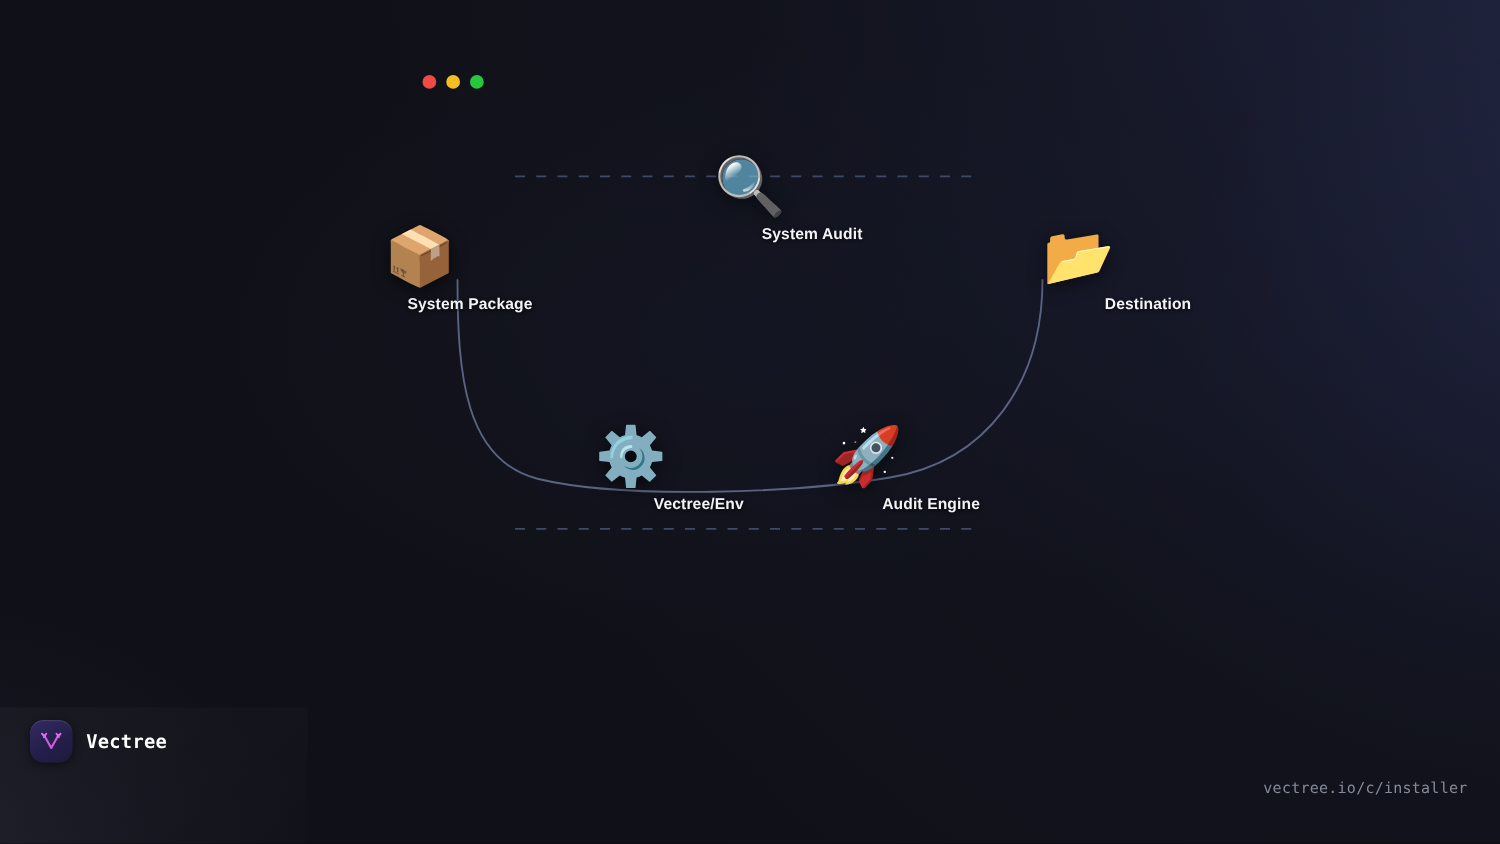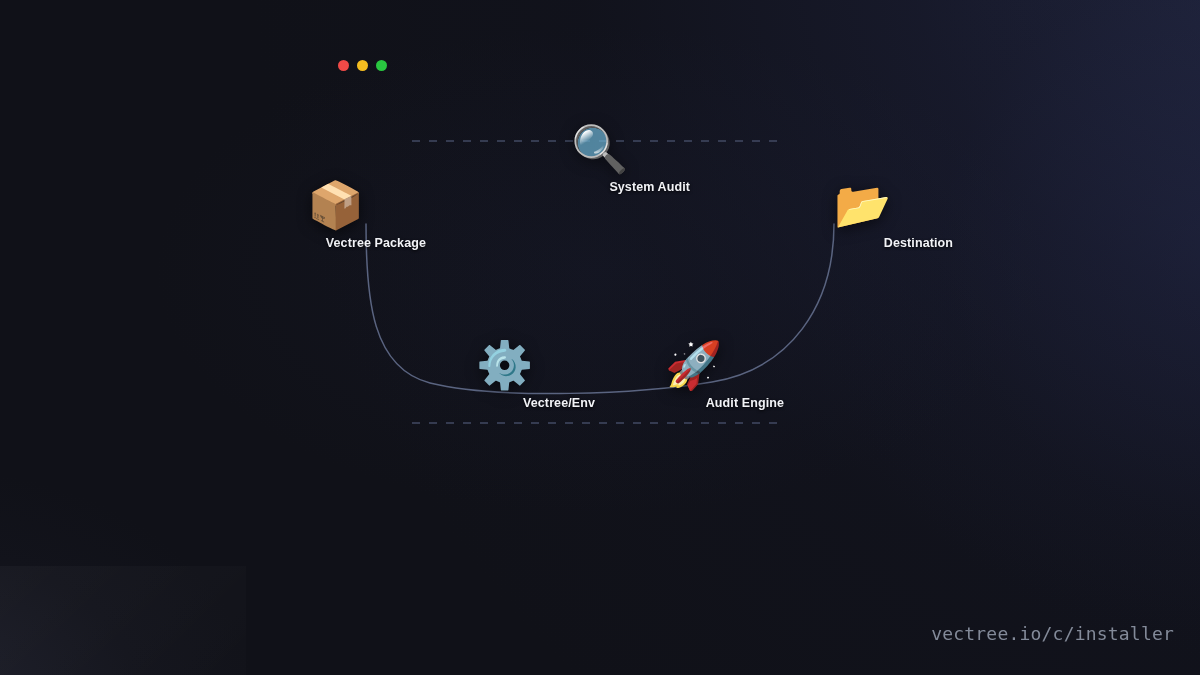--- a/index.html
+++ b/index.html
@@ -146,21 +146,21 @@
     font-weight: bold;
     color: #ffffff;
     letter-spacing: 0.6px;
     line-height: 46px;
   }
   .url {
     position: absolute;
     right: 26px;
     top: 623px;
     font-family: "DejaVu Sans Mono", "Liberation Mono", monospace;
-    font-size: 18px;
+    font-size: 12px;
     color: #838a99;
     letter-spacing: 0.2px;
   }
 </style>
 </head>
 <body>
 
 <div id="stage">
 
   <div class="bg-layer glow-center"></div>
@@ -183,21 +183,21 @@
       <line id="rail-1" stroke="#414a63" stroke-width="1.4" stroke-dasharray="8 9" stroke-linecap="butt" x1="412" x2="786" y1="423" y2="423"></line>
 
       <path id="edge-u" d="M 366 224
                C 366 300, 372 368, 430 383
                C 500 400, 640 394, 712 382
                C 790 369, 834 306, 834 224" fill="none" stroke="#5a6480" stroke-width="1.5" stroke-linecap="round"></path>
     </svg>
 
     <div class="node" id="node-0" style="left: 336px; top: 177px;">
       <span class="glyph">📦</span>
-      <span class="nlabel">Vectree Package</span>
+      <span class="nlabel">System Package</span>
     </div>
 
     <div class="node" id="node-1" style="left: 600px; top: 121px;">
       <span class="glyph">🔍</span>
       <span class="nlabel">System Audit</span>
     </div>
 
     <div class="node" id="node-2" style="left: 863px; top: 177px;">
       <span class="glyph">📂</span>
       <span class="nlabel">Destination</span>
@@ -208,16 +208,26 @@
       <span class="nlabel">Vectree/Env</span>
     </div>
 
     <div class="node" id="node-4" style="left: 694px; top: 337px;">
       <span class="glyph">🚀</span>
       <span class="nlabel">Audit Engine</span>
     </div>
 
   </div>
 
+  <div class="brand">
+    <span class="brand-mark">
+      <svg width="22" height="22" viewBox="0 0 22 22" aria-hidden="true">
+        <path d="M5.3 6.2 L11 16.4 L16.7 6.2" fill="none" stroke="#d05ce3" stroke-width="1.7" stroke-linecap="round" stroke-linejoin="round"></path>
+        <path d="M3.6 5.0 L6.0 7.4 M7.0 5.0 L5.0 7.6" fill="none" stroke="#e06ff0" stroke-width="1.5" stroke-linecap="round"></path>
+        <path d="M15.2 5.0 L17.2 7.6 M18.4 5.0 L16.2 7.4" fill="none" stroke="#e06ff0" stroke-width="1.5" stroke-linecap="round"></path>
+      </svg>
+    </span>
+    <span class="brand-name">Vectree</span>
+  </div>
 
   <div class="url">vectree.io/c/installer</div>
 
 </div>
 
 </body></html>

